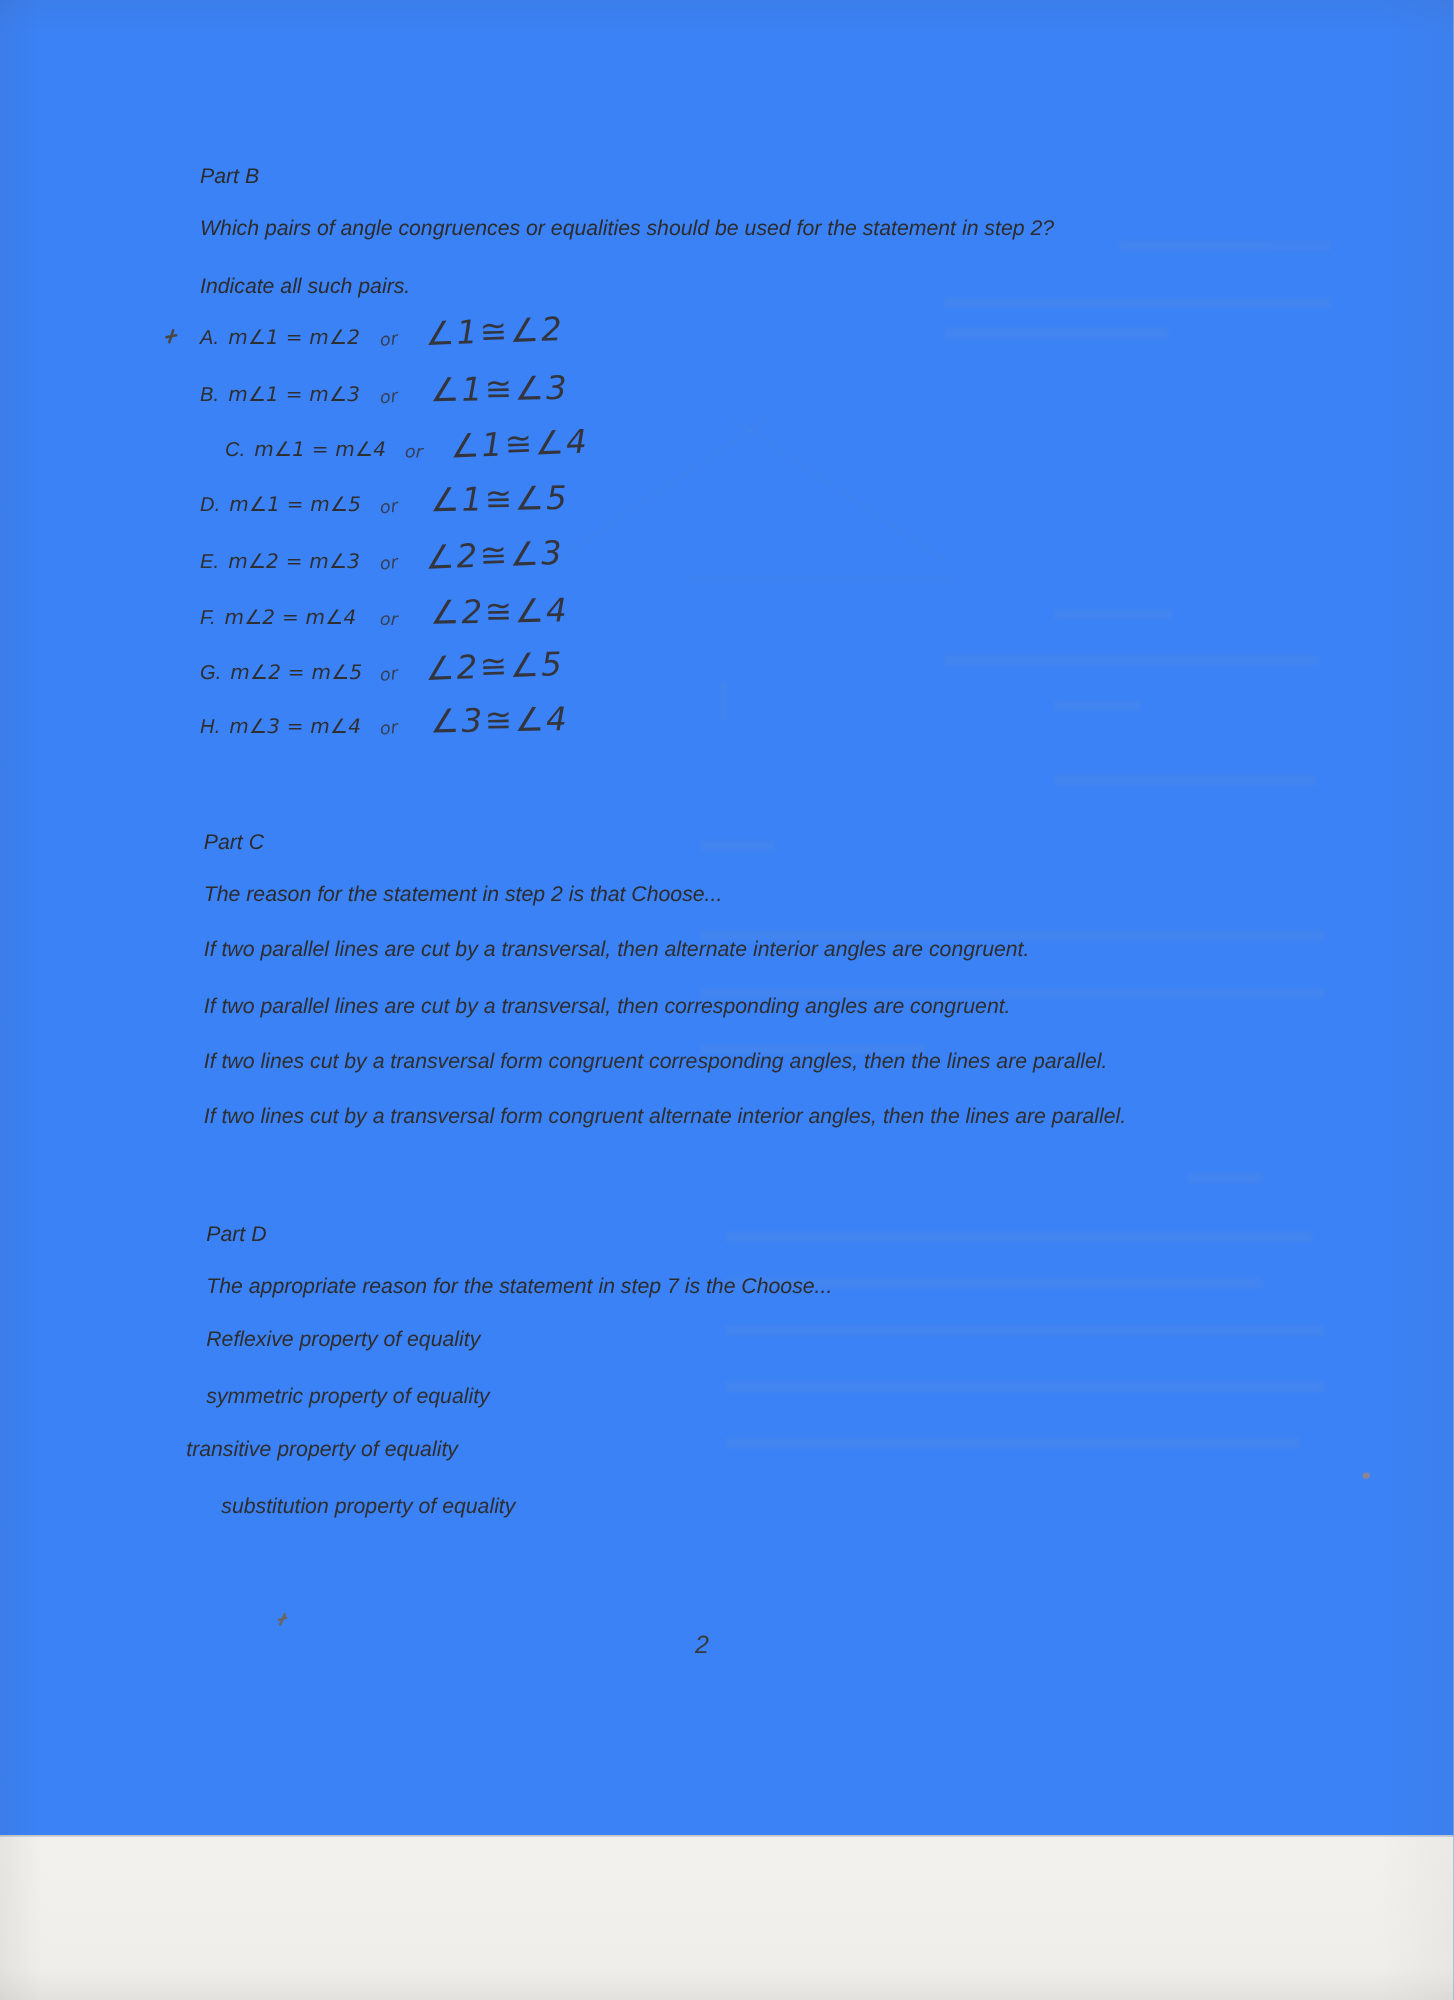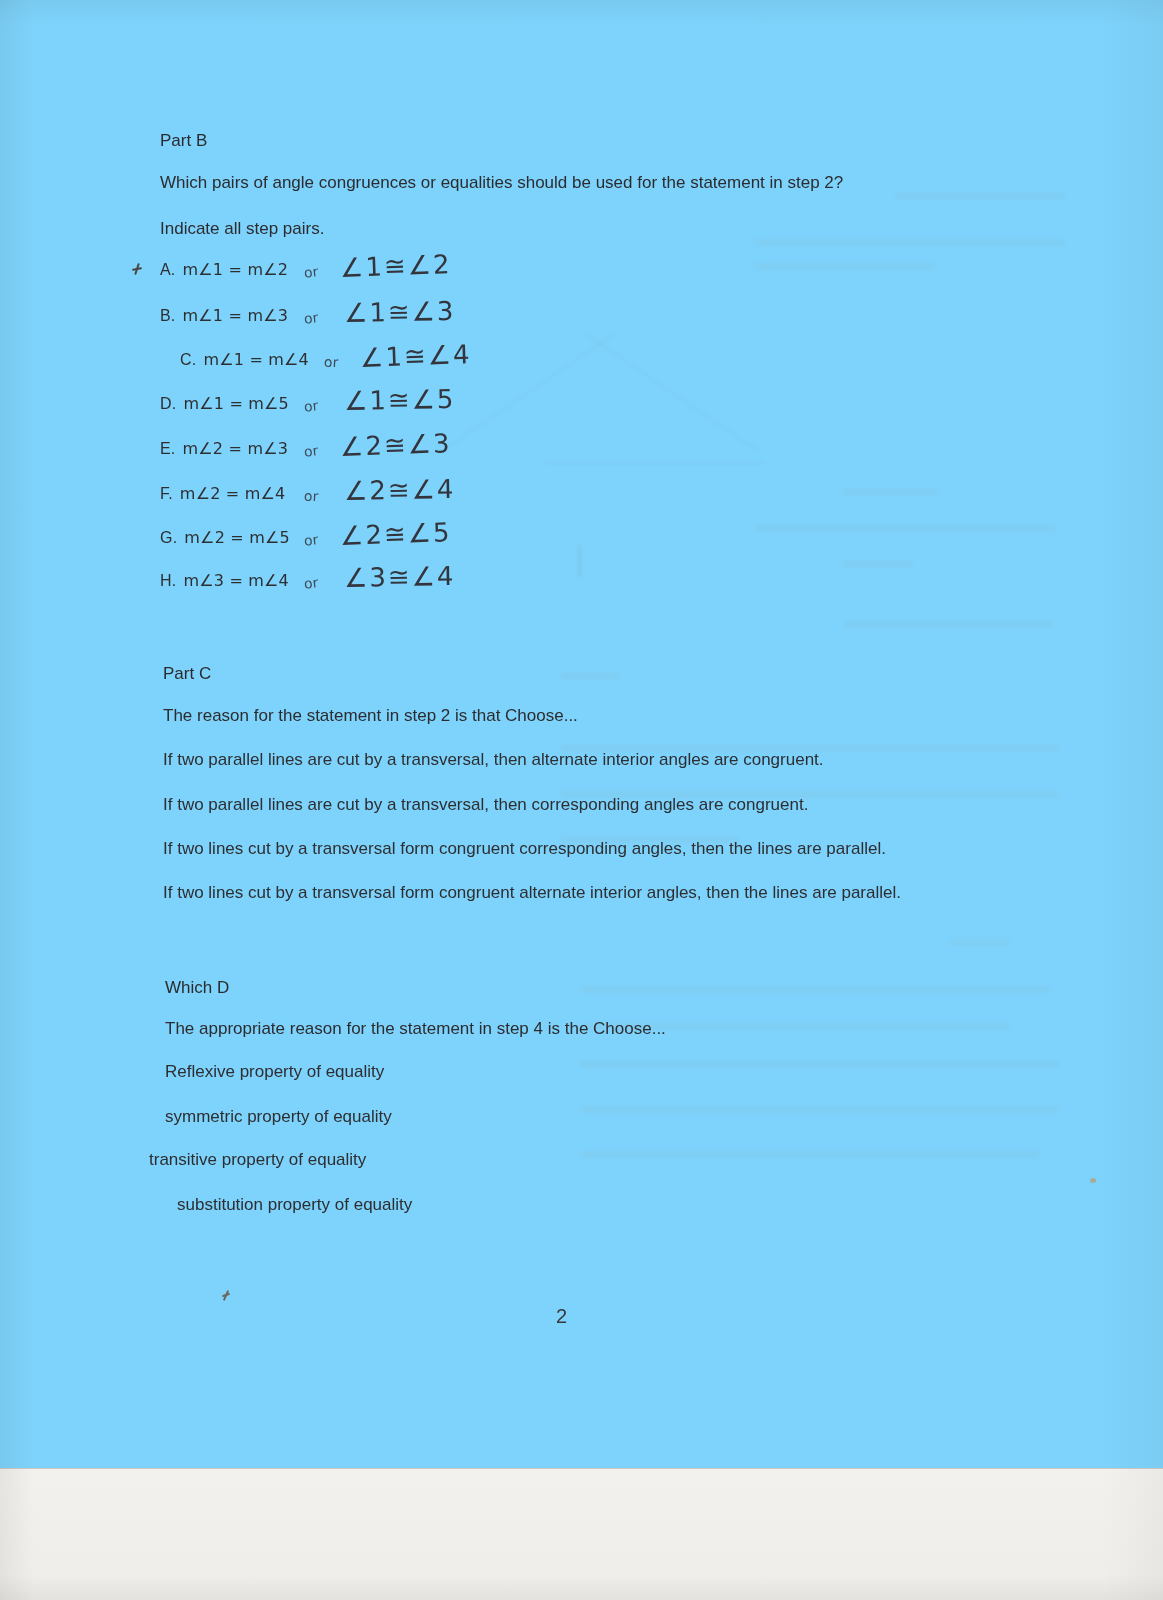--- a/index.html
+++ b/index.html
@@ -1,22 +1,23 @@
 <!DOCTYPE html>
 <html><head>
 <meta charset="utf-8">
 <style>
   html,body{margin:0;padding:0;background:#cfcecb;}
   .scan{
     position:relative;
     width:1163px;height:1600px;
-    background:#7dd3fc;
+    background:#3b82f6;
     overflow:hidden;
     font-family:"Liberation Sans",sans-serif;
     color:#2e2e31;
+    font-style:italic;
   }
   
   .shade-left{position:absolute;left:0;top:0;width:34px;height:1600px;
     background:linear-gradient(90deg,rgba(60,60,60,.07),rgba(60,60,60,0));pointer-events:none;}
   .shade-top{position:absolute;left:0;top:0;width:1163px;height:26px;
     background:linear-gradient(180deg,rgba(60,60,60,.06),rgba(60,60,60,0));pointer-events:none;}
   .shade-right{position:absolute;right:0;top:0;width:60px;height:1600px;
     background:linear-gradient(270deg,rgba(80,80,80,.05),rgba(80,80,80,0));pointer-events:none;}
   .bottom-strip{position:absolute;left:0;top:1468px;width:1163px;height:132px;
     background:linear-gradient(180deg,#f2f1ed 0%,#efeeea 80%,#e2e1dd 100%);
@@ -68,21 +69,21 @@
   <div class="bleed-line" style="left:580px;top:1105px;width:480px;height:9px;"></div>
   <div class="bleed-line" style="left:580px;top:1150px;width:460px;height:9px;"></div>
 
   <div class="bleed" style="left:425px;top:390px;width:210px;height:2px;transform:rotate(-34deg);"></div>
   <div class="bleed" style="left:565px;top:390px;width:210px;height:2px;transform:rotate(34deg);"></div>
   <div class="bleed" style="left:545px;top:462px;width:220px;height:2px;"></div>
   <div class="bleed" style="left:578px;top:545px;width:3px;height:32px;opacity:.18;"></div>
 
   <div class="ptext heading" style="left:160px;top:130px;">Part B</div>
   <div class="ptext" style="left:160px;top:172px;">Which pairs of angle congruences or equalities should be used for the statement in step 2?</div>
-  <div class="ptext" style="left:160px;top:218px;">Indicate all step pairs.</div>
+  <div class="ptext" style="left:160px;top:218px;">Indicate all such pairs.</div>
 
   <div class="pairs">
     <div class="pair-row" style="top:260px;">
       <span class="printed eq"><span class="lbl">A.</span><span>m∠1 = m∠2</span></span>
       <span class="hand hand-or">or</span>
       <span class="hand hand-cong">∠1≅∠2</span>
     </div>
     <div class="pair-row" style="top:306px;">
       <span class="printed eq"><span class="lbl">B.</span><span>m∠1 = m∠3</span></span>
       <span class="hand hand-or">or</span>
@@ -120,22 +121,22 @@
     </div>
   </div>
 
   <div class="ptext heading" style="left:163px;top:663px;">Part C</div>
   <div class="ptext" style="left:163px;top:705px;">The reason for the statement in step 2 is that Choose...</div>
   <div class="option" style="top:750px;">If two parallel lines are cut by a transversal, then alternate interior angles are congruent.</div>
   <div class="option" style="top:795px;">If two parallel lines are cut by a transversal, then corresponding angles are congruent.</div>
   <div class="option" style="top:883px;">If two lines cut by a transversal form congruent alternate interior angles, then the lines are parallel.</div>
   <div class="option" style="top:839px;">If two lines cut by a transversal form congruent corresponding angles, then the lines are parallel.</div>
 
-  <div class="ptext heading" style="left:165px;top:977px;">Which D</div>
-  <div class="ptext" style="left:165px;top:1018px;">The appropriate reason for the statement in step 4 is the Choose...</div>
+  <div class="ptext heading" style="left:165px;top:977px;">Part D</div>
+  <div class="ptext" style="left:165px;top:1018px;">The appropriate reason for the statement in step 7 is the Choose...</div>
   <div class="option" style="left:165px;top:1062px;">Reflexive property of equality</div>
   <div class="option" style="left:165px;top:1107px;">symmetric property of equality</div>
   <div class="option" style="left:149px;top:1150px;">transitive property of equality</div>
   <div class="option" style="left:165px;top:1195px;margin-left:12px;">substitution property of equality</div>
 
   <div class="page-num">2</div>
 
   <div class="mark" style="left:132px;top:263px;width:10px;height:12px;">
     <div class="mark-bar" style="left:4px;top:0;width:2px;height:12px;transform:rotate(18deg);"></div>
     <div class="mark-bar" style="left:0;top:5px;width:10px;height:2px;transform:rotate(-12deg);"></div>

